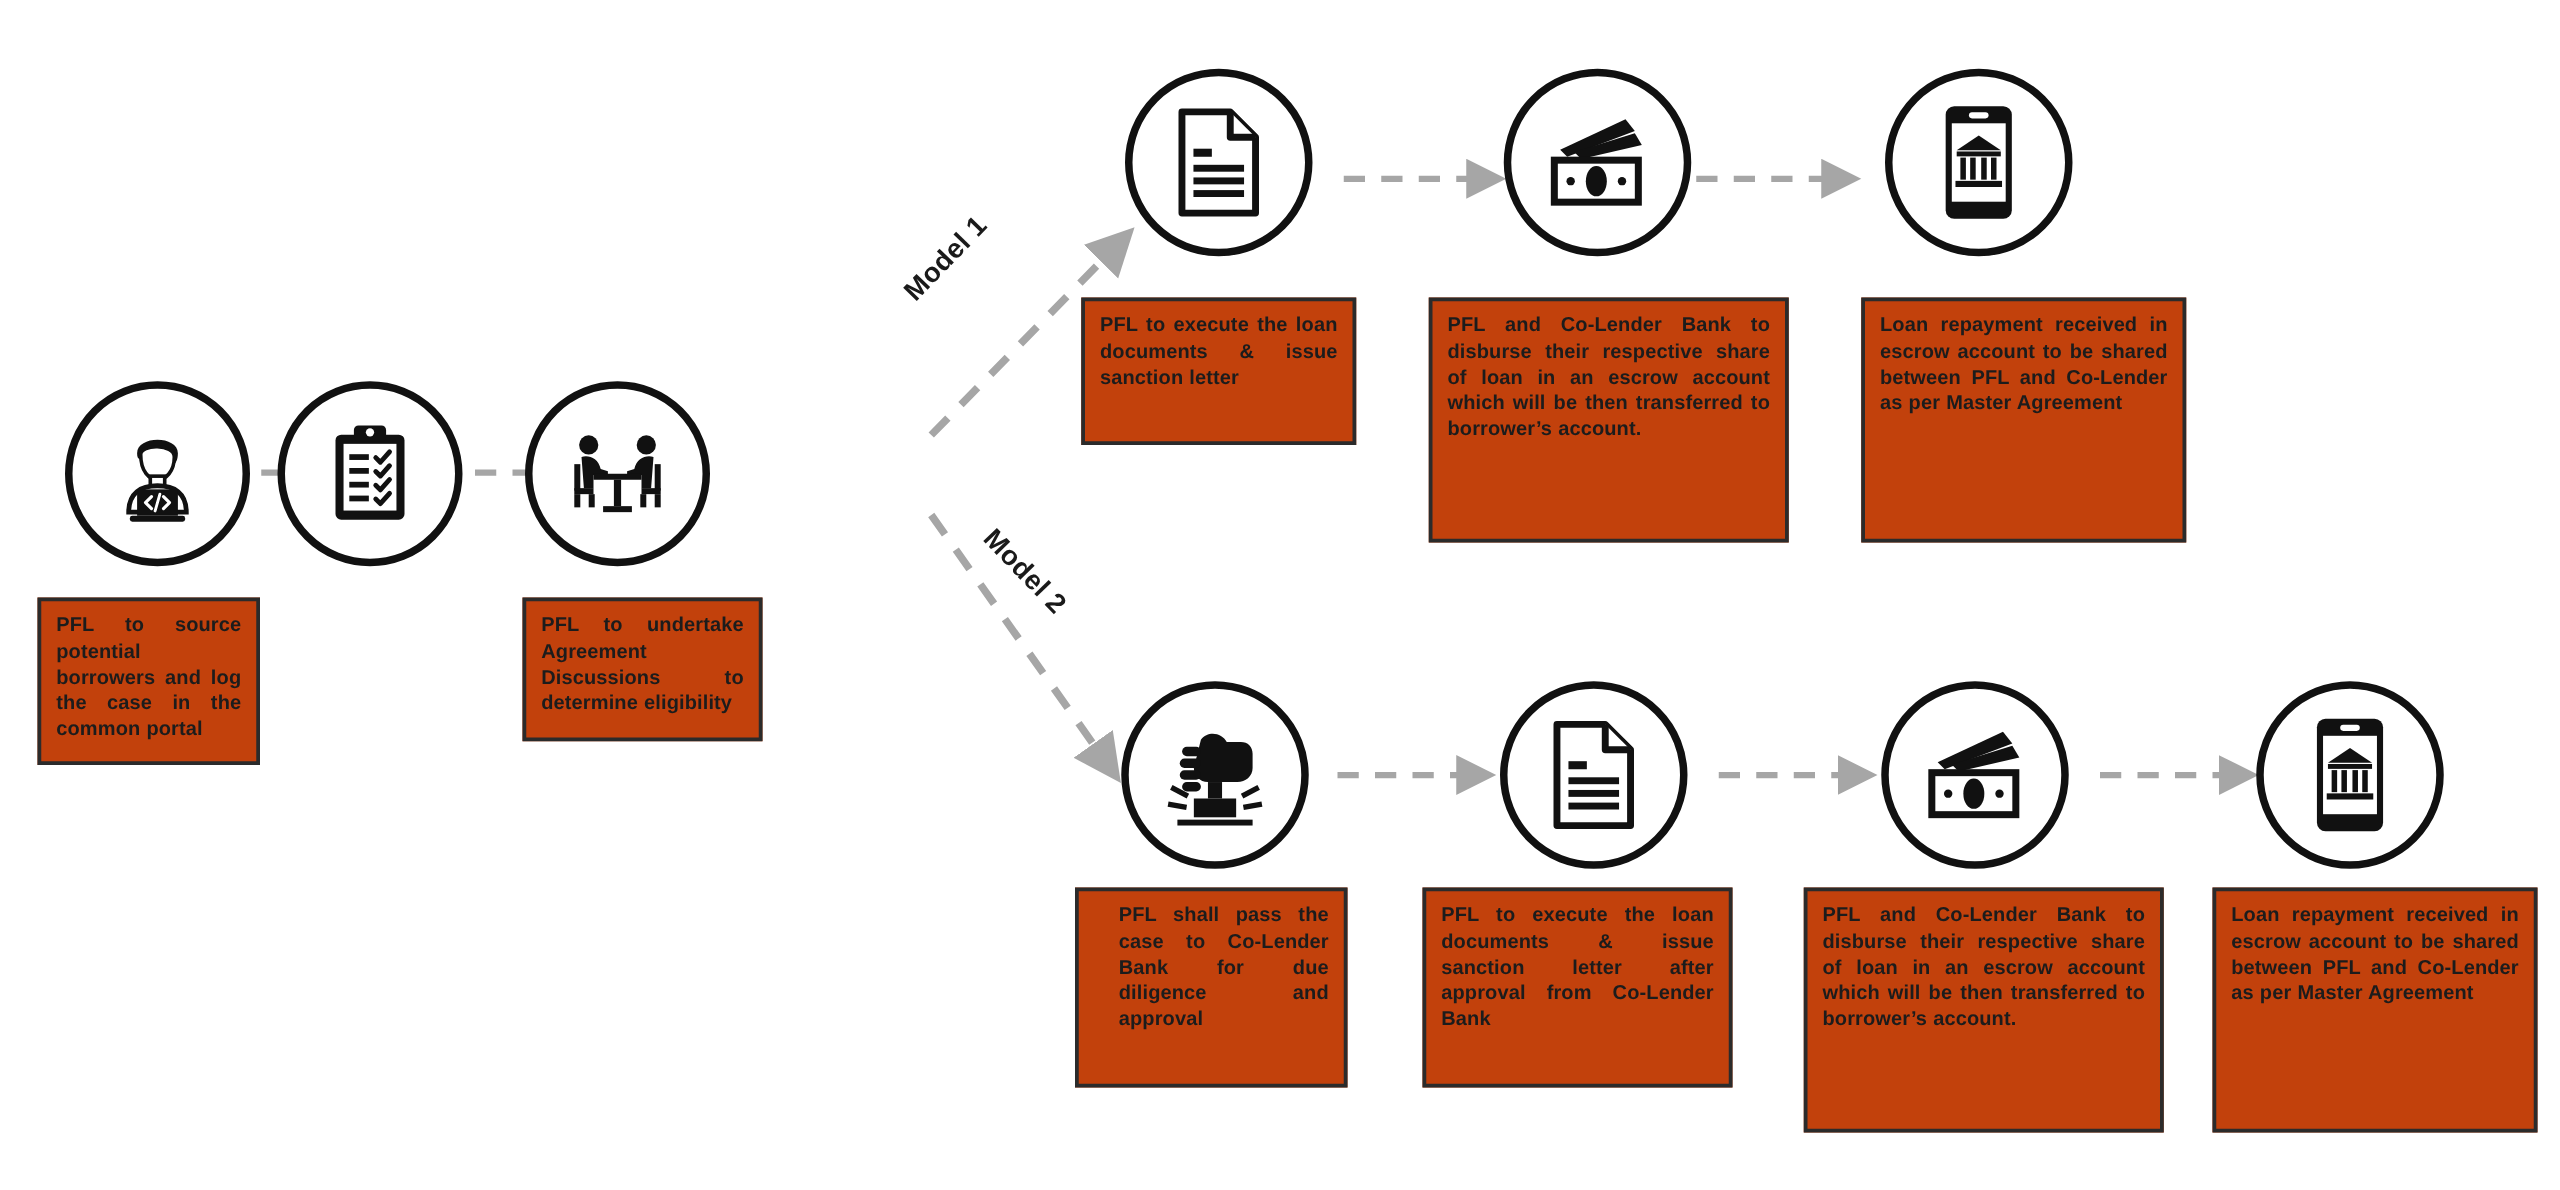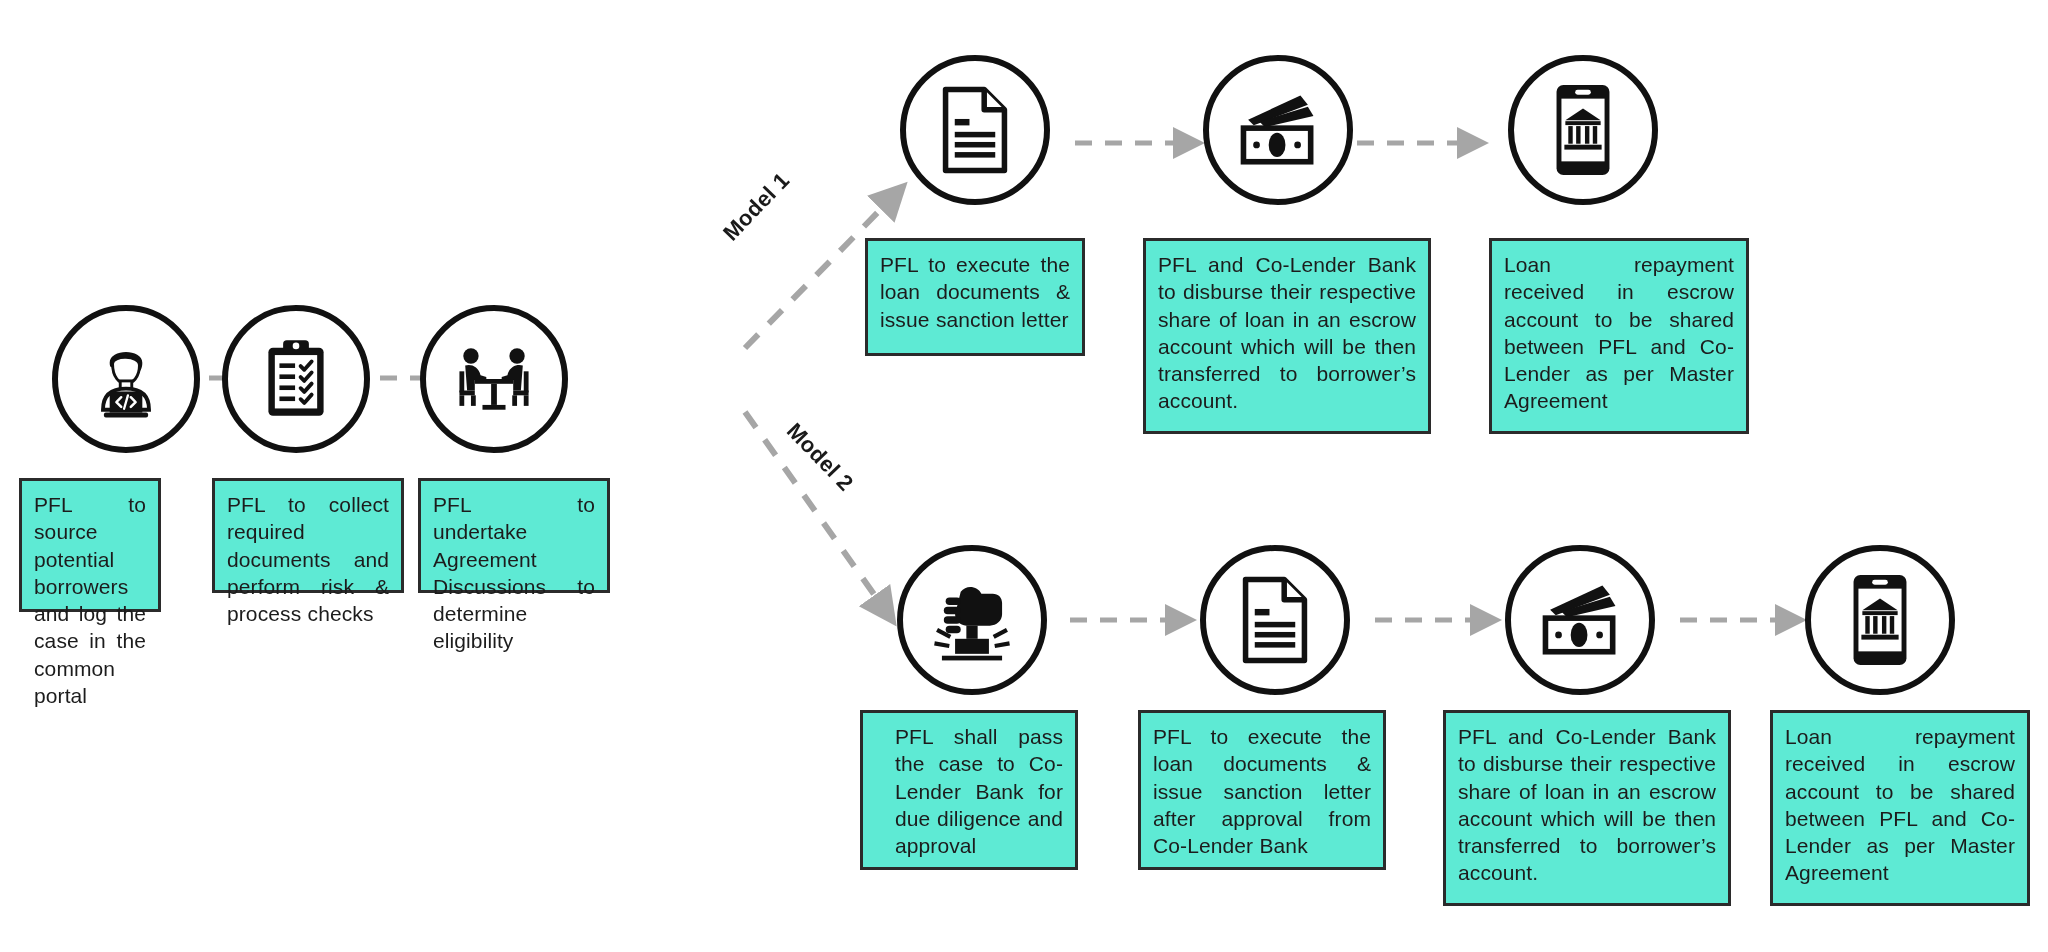--- a/index.html
+++ b/index.html
@@ -14,28 +14,29 @@
   .node-circle{
     position:absolute;border:6px solid #111;border-radius:50%;
     background:#fff;box-sizing:border-box;
     display:flex;align-items:center;justify-content:center;
   }
   .node-circle svg{display:block;}
 
   
   .node-box{
     position:absolute;box-sizing:border-box;
-    border:3px solid #2b2b2b;background:#5eead4;
+    border:3px solid #2b2b2b;background:#c2410c;
     padding:10px 12px 10px 12px;
-    font-size:21px;line-height:1.30;
+    font-size:16px;line-height:1.30;
     text-align:justify;
     text-align-last:left;
     word-spacing:0.02em;
     letter-spacing:.1px;
     color:#1c1c1c;
+    font-weight:bold;
   }
 
   
   .wires{position:absolute;left:0;top:0;width:2048px;height:952px;pointer-events:none;}
 
   
   .branch-label{
     position:absolute;font-size:22px;font-weight:bold;color:#1a1a1a;
     white-space:nowrap;letter-spacing:.3px;
   }
@@ -136,22 +137,21 @@
           <rect x="69" y="67" width="5" height="11"></rect>
 
           <rect x="30" y="50" width="40" height="5"></rect>
           <rect x="47" y="55" width="6" height="22"></rect>
           <rect x="38" y="77" width="24" height="5"></rect>
         </g>
       </svg>
     </span>
   </div>
 
-  <div class="node-box" style="left:19px;top:478px;width:142px;height:134px;">PFL to source potential borrowers and log the case in the common portal</div>
-  <div class="node-box" style="left:212px;top:478px;width:192px;height:115px;">PFL to collect required documents and perform risk &amp; process checks</div>
+  <div class="node-box" style="left:30px;top:478px;width:178px;height:134px;">PFL to source potential borrowers and log the case in the common portal</div>
   <div class="node-box" style="left:418px;top:478px;width:192px;height:115px;">PFL to undertake Agreement Discussions to determine eligibility</div>
 
   <div class="node-circle" style="left:900px;top:55px;width:150px;height:150px;">
     <span>
       <svg width="82" height="92" viewBox="0 0 80 100">
         <path d="M8 6 L50 6 L72 28 L72 94 L8 94 Z" fill="#fff" stroke="#111" stroke-width="6" stroke-linejoin="round"></path>
         <path d="M50 6 L50 28 L72 28" fill="#fff" stroke="#111" stroke-width="6" stroke-linejoin="round"></path>
         <g fill="#111">
           <rect x="18" y="38" width="16" height="7"></rect>
           <rect x="18" y="52" width="44" height="6"></rect>

